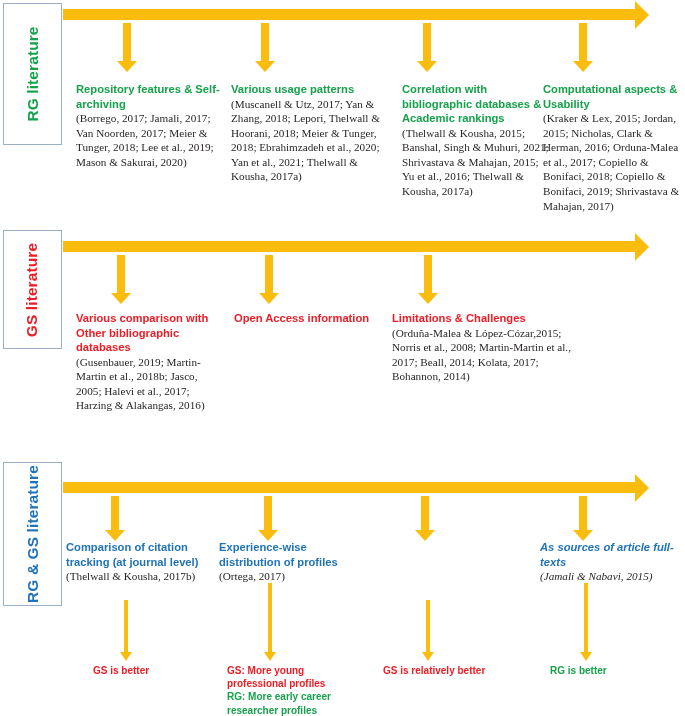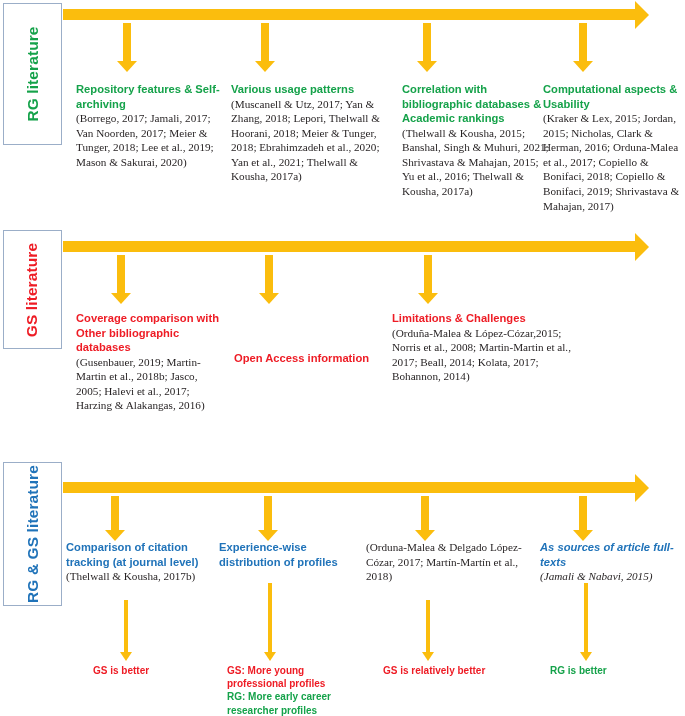--- a/index.html
+++ b/index.html
@@ -178,24 +178,24 @@
 <div class="darrow" style="left:259px; top:255px;">
   <div class="shaft" style="height:38px;"></div>
   <div class="head" style="top:38px;"></div>
 </div>
 <div class="darrow" style="left:418px; top:255px;">
   <div class="shaft" style="height:38px;"></div>
   <div class="head" style="top:38px;"></div>
 </div>
 
 <div class="topic" style="left:76px; top:311px; width:147px;">
-  <p class="t-title c-red">Coverage comparison with Other bibliographic databases</p>
+  <p class="t-title c-red">Various comparison with Other bibliographic databases</p>
   <p class="t-refs">(Gusenbauer, 2019; Martin-Martin et al., 2018b;  Jasco, 2005; Halevi et al., 2017; Harzing &amp; Alakangas, 2016)</p>
 </div>
-<div class="topic" style="left:234px; top:311px; width:140px;margin-top:40px;">
+<div class="topic" style="left:234px; top:311px; width:140px;">
   <p class="t-title c-red">Open Access information</p>
 </div>
 <div class="topic" style="left:392px; top:311px; width:191px;">
   <p class="t-title c-red">Limitations &amp; Challenges</p>
   <p class="t-refs">(Orduña-Malea &amp; López-Cózar,2015; Norris et al., 2008; Martin-Martin et al., 2017; Beall, 2014;  Kolata, 2017; Bohannon, 2014)</p>
 </div>
 
 <div class="side-label" style="left:3px; top:462px; width:59px; height:144px;">
   <span class="c-blue">RG &amp; GS literature</span>
 </div>
@@ -219,23 +219,23 @@
   <div class="shaft" style="height:34px;"></div>
   <div class="head" style="top:34px;"></div>
 </div>
 
 <div class="topic" style="left:66px; top:540px; width:146px;">
   <p class="t-title c-blue">Comparison of citation tracking (at journal level)</p>
   <p class="t-refs">(Thelwall &amp; Kousha, 2017b)</p>
 </div>
 <div class="topic" style="left:219px; top:540px; width:135px;">
   <p class="t-title c-blue">Experience-wise distribution of profiles</p>
+  <p class="t-refs">(Ortega, 2017)</p>
 </div>
 <div class="topic" style="left:366px; top:540px; width:159px;">
-  <p class="t-refs">(Orduna-Malea &amp; Delgado López-Cózar, 2017; Martín-Martín et al., 2018)</p>
 </div>
 <div class="topic" style="left:540px; top:540px; width:136px;font-style:italic;">
   <p class="t-title c-blue">As sources of article full-texts</p>
   <p class="t-refs">(Jamali &amp; Nabavi, 2015)</p>
 </div>
 
 <div class="tarrow" style="left:120px; top:600px;">
   <div class="shaft" style="height:52px;"></div>
   <div class="head" style="top:52px;"></div>
 </div>

